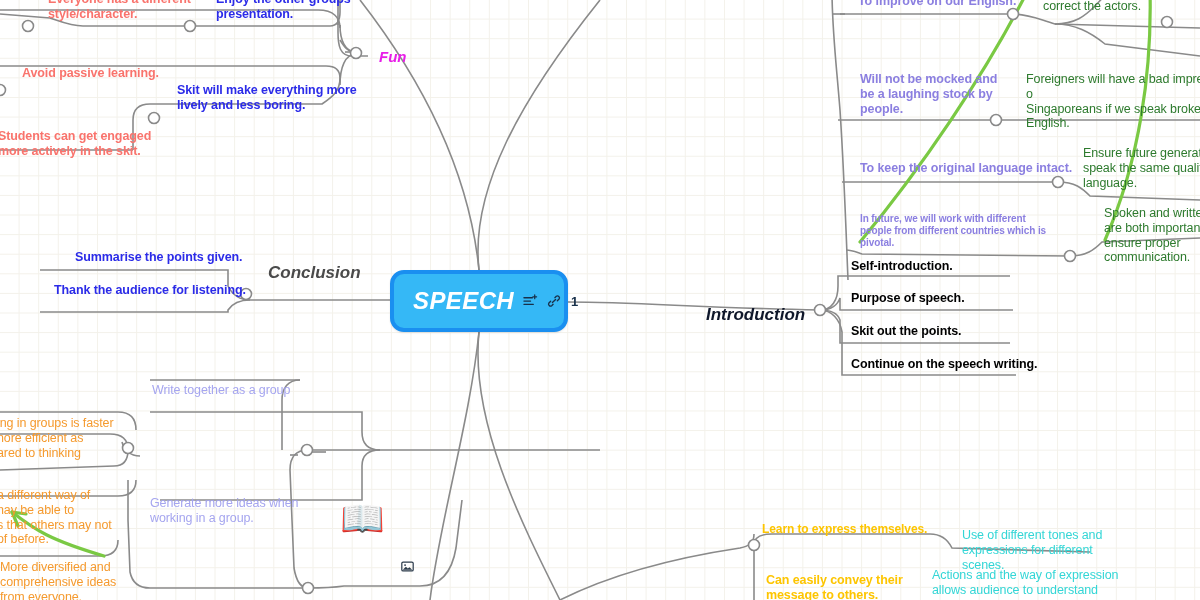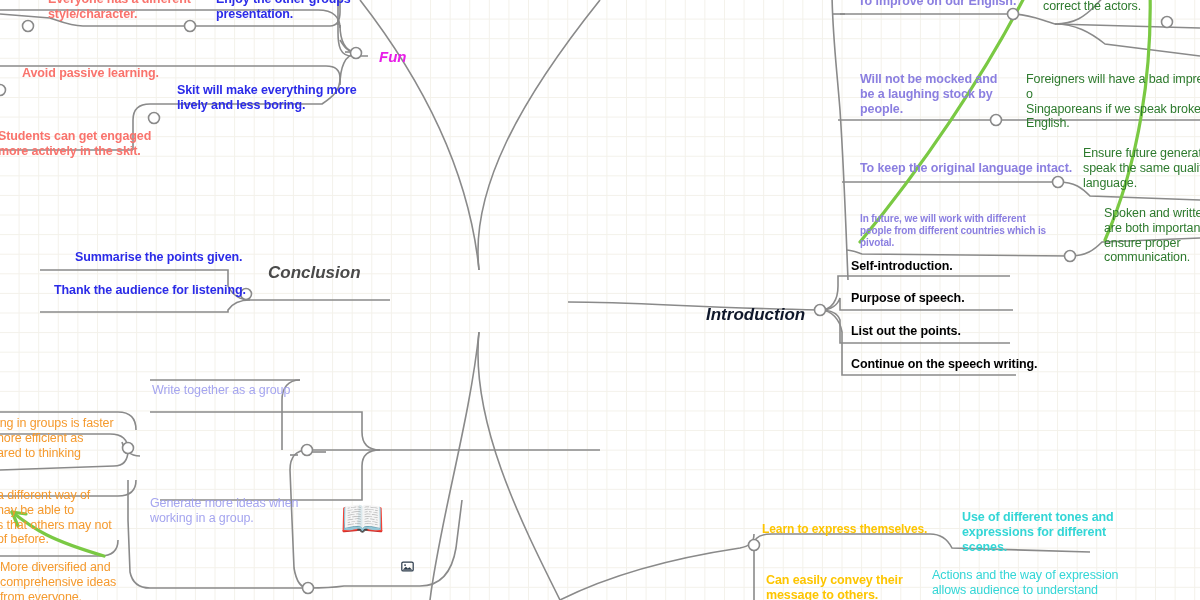--- a/index.html
+++ b/index.html
@@ -213,20 +213,46 @@
       <circle cx="996" cy="120" r="5.5"></circle>
       <circle cx="1058" cy="182" r="5.5"></circle>
       <circle cx="1070" cy="256" r="5.5"></circle>
       <circle cx="308" cy="588" r="5.5"></circle>
       <circle cx="128" cy="448" r="5.5"></circle>
       <circle cx="307" cy="450" r="5.5"></circle>
       <circle cx="754" cy="545" r="5.5"></circle>
     </g>
   </svg>
 
+  <div id="root-node">
+    <span id="root-title">SPEECH</span>
+    <span class="root-icon">
+      <svg width="15" height="15" viewBox="0 0 16 16">
+        <g stroke="#18304a" stroke-width="1.4" stroke-linecap="round">
+          <line x1="1" y1="4" x2="10" y2="4"></line>
+          <line x1="1" y1="7.5" x2="8" y2="7.5"></line>
+          <line x1="1" y1="11" x2="11" y2="11"></line>
+        </g>
+        <g stroke="#18304a" stroke-width="1.3" stroke-linecap="round">
+          <line x1="12.5" y1="1" x2="12.5" y2="5"></line>
+          <line x1="10.5" y1="3" x2="14.5" y2="3"></line>
+        </g>
+      </svg>
+    </span>
+    <span class="root-icon">
+      <svg width="14" height="14" viewBox="0 0 16 16">
+        <g stroke="#18304a" stroke-width="1.5" fill="none" stroke-linecap="round">
+          <path d="M6.2 9.8 L 9.8 6.2"></path>
+          <path d="M9.0 4.2 L 10.6 2.6 a2.3 2.3 0 0 1 3.2 3.2 L 11.8 7.8"></path>
+          <path d="M7.0 11.8 L 5.4 13.4 a2.3 2.3 0 0 1 -3.2 -3.2 L 4.2 8.2"></path>
+        </g>
+      </svg>
+    </span>
+    <span id="root-link-count">1</span>
+  </div>
 
   <div class="branch-label" id="label-fun">Fun</div>
   <div class="branch-label" id="label-concl">Conclusion</div>
   <div class="branch-label" id="label-intro">Introduction</div>
   <div class="branch-label" id="label-written">Written</div>
 
   <div id="written-emoji">📖</div>
   <span id="written-img-icon">
     <svg width="13" height="13" viewBox="0 0 16 16">
       <rect x="1" y="2.5" width="14" height="11" rx="1.6" fill="none" stroke="#2b3a4a" stroke-width="1.5"></rect>
@@ -277,21 +303,21 @@
 communication.</div>
 
   <div class="node-text c-blue" style="left:75px; top:250px; font-size:12.5px; width:240px;">Summarise the points given.</div>
 
   <div class="node-text c-blue" style="left:54px; top:283px; font-size:12.5px; width:260px;">Thank the audience for listening.</div>
 
   <div class="node-text c-pink" style="left:851px; top:259px; font-size:12.5px; width:220px;">Self-introduction.</div>
 
   <div class="node-text c-pink" style="left:851px; top:291px; font-size:12.5px; width:220px;">Purpose of speech.</div>
 
-  <div class="node-text c-pink" style="left:851px; top:324px; font-size:12.5px; width:220px;">List out the points.</div>
+  <div class="node-text c-pink" style="left:851px; top:324px; font-size:12.5px; width:220px;">Skit out the points.</div>
 
   <div class="node-text c-pink" style="left:851px; top:357px; font-size:12.5px; width:250px;">Continue on the speech writing.</div>
 
   <div class="node-text c-peri" style="left:152px; top:383px; font-size:12.5px; width:230px; font-weight:400;">Write together as a group</div>
 
   <div class="node-text c-orange" style="left:-3px; top:416px; font-size:12.5px; width:180px; font-weight:400;">ing in groups is faster
 nore efficient as
 ared to thinking
 .</div>
 
@@ -302,21 +328,21 @@
 nay be able to
 s that others may not
 of before.</div>
 
   <div class="node-text c-orange" style="left:0px; top:560px; font-size:12.5px; width:180px; font-weight:400;">More diversified and
 comprehensive ideas
 from everyone.</div>
 
   <div class="node-text c-gold" style="left:762px; top:522px; font-size:12px; width:250px;">Learn to express themselves.</div>
 
-  <div class="node-text c-teal" style="left:962px; top:510px; font-size:12.5px; width:160px; font-weight:700;">Use of different tones and
+  <div class="node-text c-teal" style="left:962px; top:528px; font-size:12.5px; width:160px; font-weight:400;">Use of different tones and
 expressions for different
 scenes.</div>
 
   <div class="node-text c-gold" style="left:766px; top:573px; font-size:12.5px; width:200px;">Can easily convey their
 message to others.</div>
 
   <div class="node-text c-teal" style="left:932px; top:568px; font-size:12.5px; width:230px; font-weight:400;">Actions and the way of expression
 allows audience to understand
 them.</div>
 

